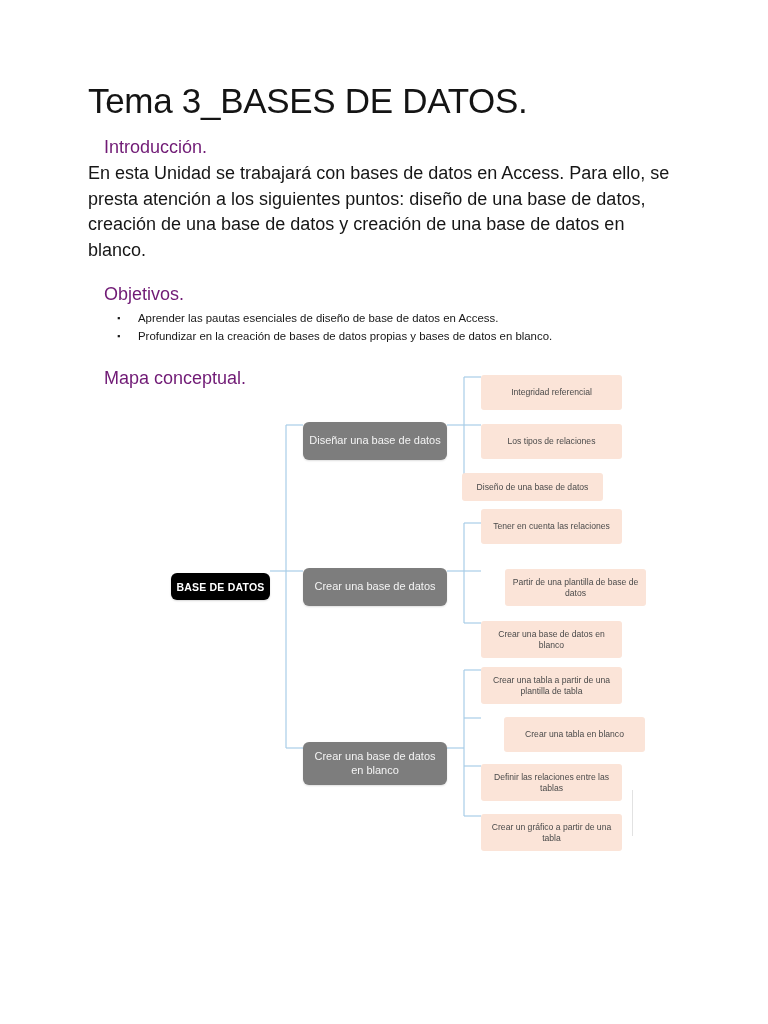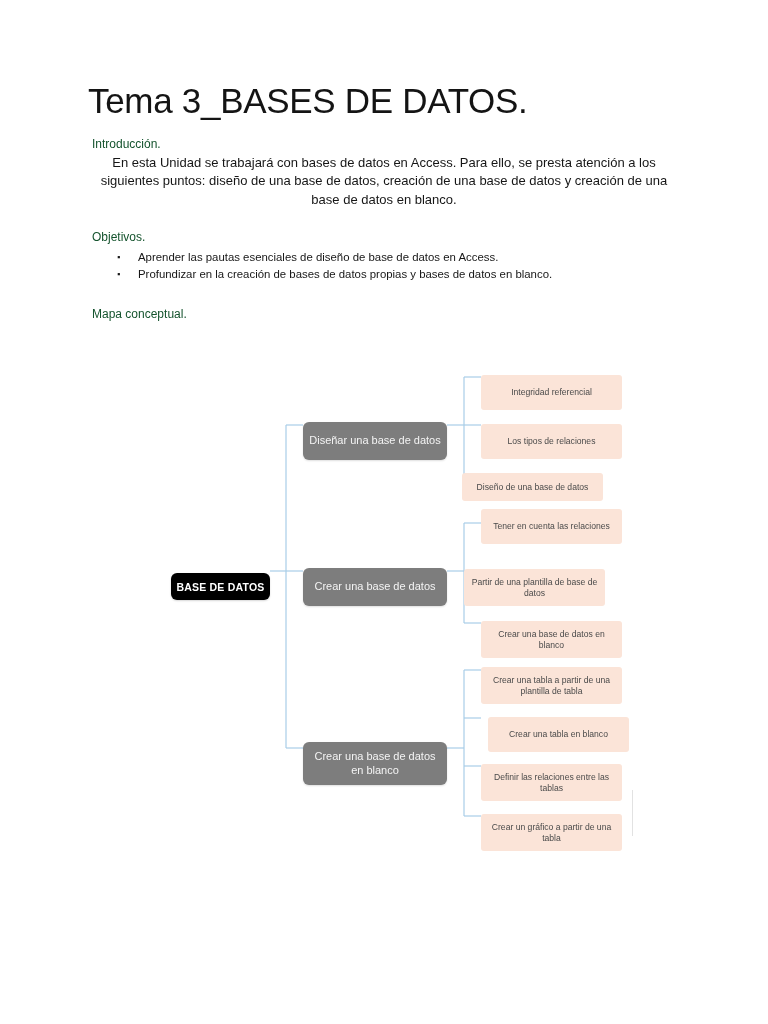--- a/index.html
+++ b/index.html
@@ -37,36 +37,36 @@
     font-size: 35px;
     font-weight: 400;
     line-height: 1.1;
     letter-spacing: -0.3px;
     color: #141414;
     margin: 0 0 16px 0;
     white-space: nowrap;
   }
 
   .heading {
-    font-size: 12px;
+    font-size: 18px;
     font-weight: 400;
-    color: #14532d;
-    margin: 0 0 3px 4px;
+    color: #701a75;
+    margin: 0 0 3px 16px;
     line-height: 1.2;
   }
 
   .heading.h-objetivos { margin-top: 21px; }
   .heading.h-mapa { margin-top: 23px; }
 
   .para {
-    font-size: 13px;
+    font-size: 18px;
     line-height: 1.42;
     color: #161616;
     margin: 0;
-    text-align: center;
+    text-align: left;
   }
 
   .bullets {
     list-style: none;
     margin: 4px 0 0 0;
     padding: 0 0 0 29px;
   }
   .bullets li {
     font-size: 11.4px;
     line-height: 1.55;
@@ -233,31 +233,31 @@
     <div class="node node-leaf" style="left:481px; top:60px; width:141px; height:35px;">
       <span>Los tipos de relaciones</span>
     </div>
     <div class="node node-leaf" style="left:462px; top:109px; width:141px; height:28px;">
       <span>Diseño de una base de datos</span>
     </div>
 
     <div class="node node-leaf" style="left:481px; top:145px; width:141px; height:35px;">
       <span>Tener en cuenta las relaciones</span>
     </div>
-    <div class="node node-leaf" style="left:464px; top:205px; width:141px; height:37px;">
+    <div class="node node-leaf" style="left:505px; top:205px; width:141px; height:37px;">
       <span>Partir de una plantilla de base de datos</span>
     </div>
     <div class="node node-leaf" style="left:481px; top:257px; width:141px; height:37px;">
       <span>Crear una base de datos en blanco</span>
     </div>
 
     <div class="node node-leaf" style="left:481px; top:303px; width:141px; height:37px;">
       <span>Crear una tabla a partir de una plantilla de tabla</span>
     </div>
-    <div class="node node-leaf" style="left:488px; top:353px; width:141px; height:35px;">
+    <div class="node node-leaf" style="left:504px; top:353px; width:141px; height:35px;">
       <span>Crear una tabla en blanco</span>
     </div>
     <div class="node node-leaf" style="left:481px; top:400px; width:141px; height:37px;">
       <span>Definir las relaciones entre las tablas</span>
     </div>
     <div class="node node-leaf" style="left:481px; top:450px; width:141px; height:37px;">
       <span>Crear un gráfico a partir de una tabla</span>
     </div>
 
   </div>

